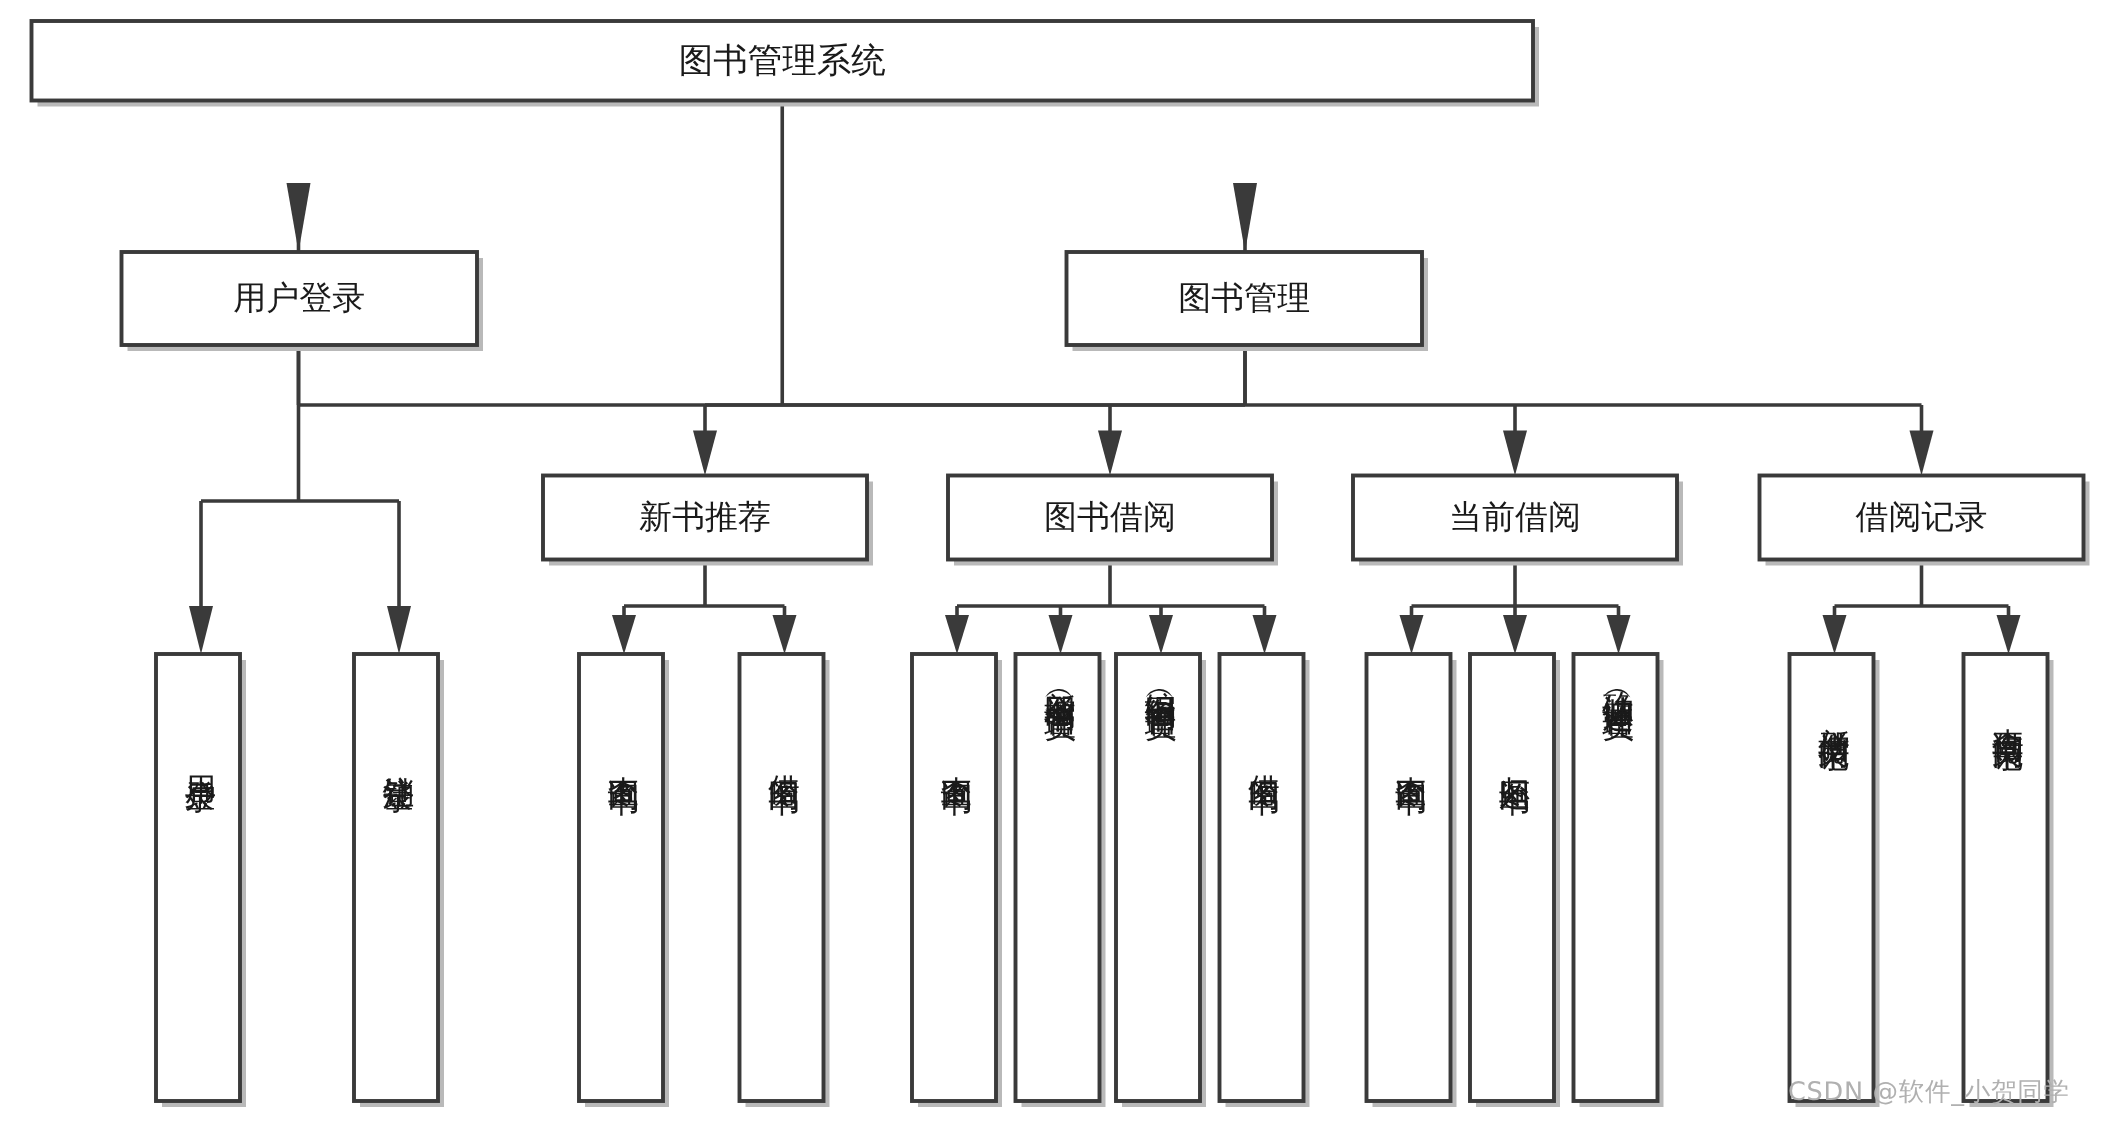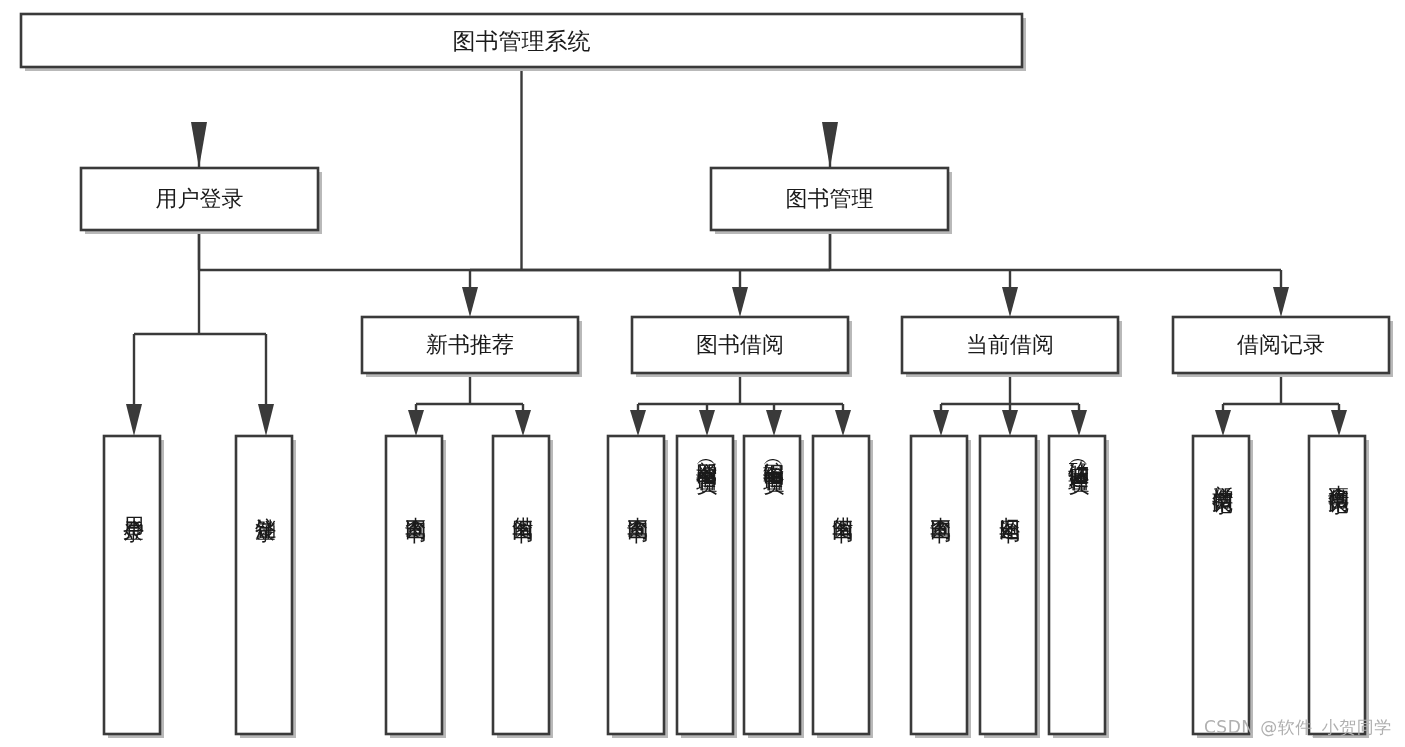--- a/index.html
+++ b/index.html
@@ -73,21 +73,20 @@
   }
   .watermark {
     position: absolute;
     left: 1192px;
     top: 716px;
     font-family: "DejaVu Sans", "Liberation Sans", sans-serif;
     font-size: 17px;
     color: #b0b0b0;
     white-space: nowrap;
     letter-spacing: 0.5px;
-    margin-left: 12px;
   }
 </style>
 </head>
 <body>
 
 <div id="diagram-root">
 
   <svg class="canvas" viewBox="0 0 1405 747">
 
     <g>

